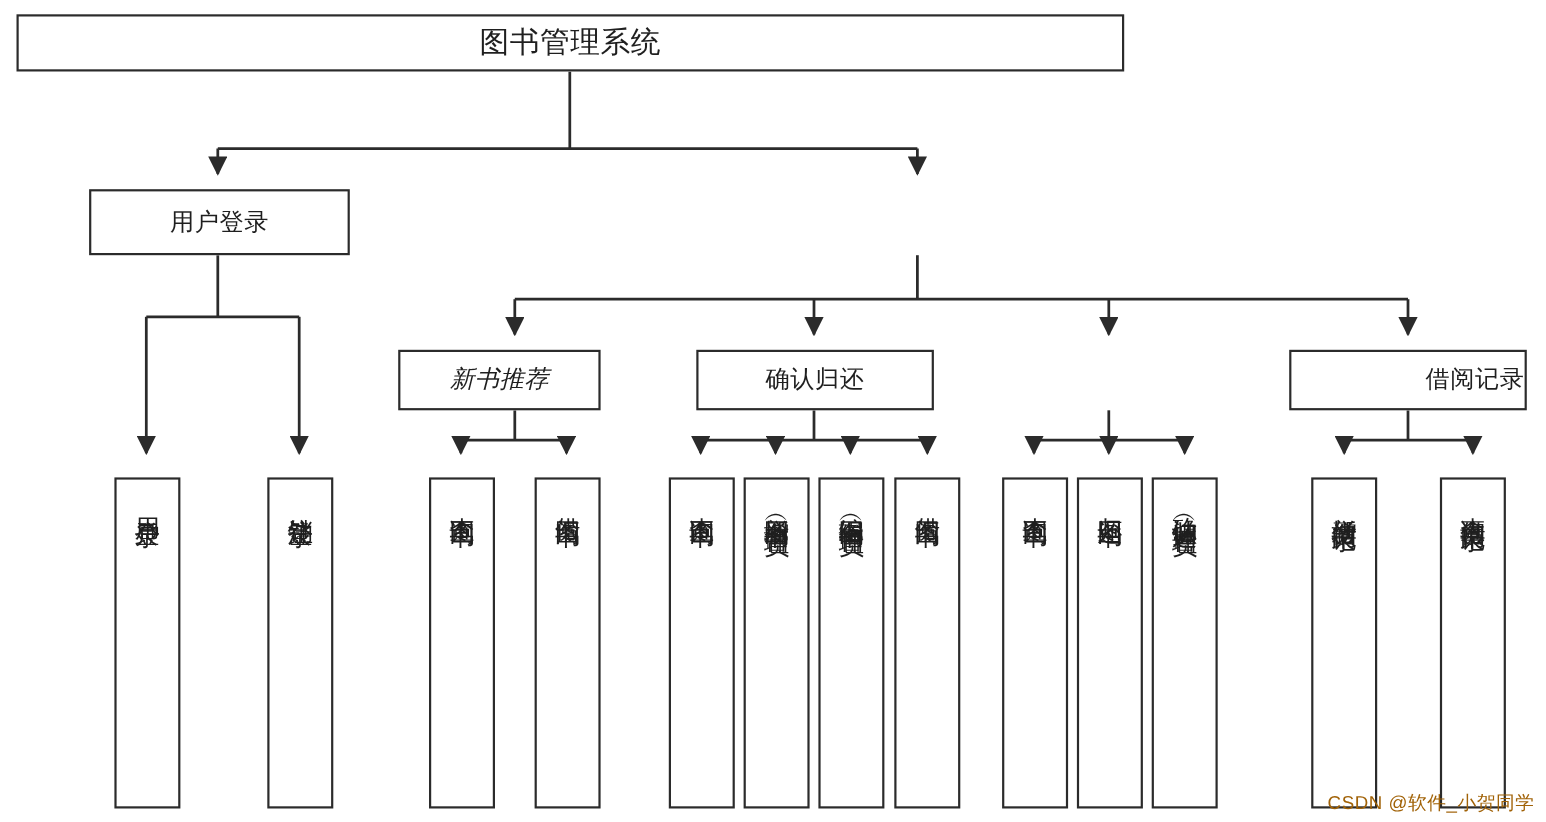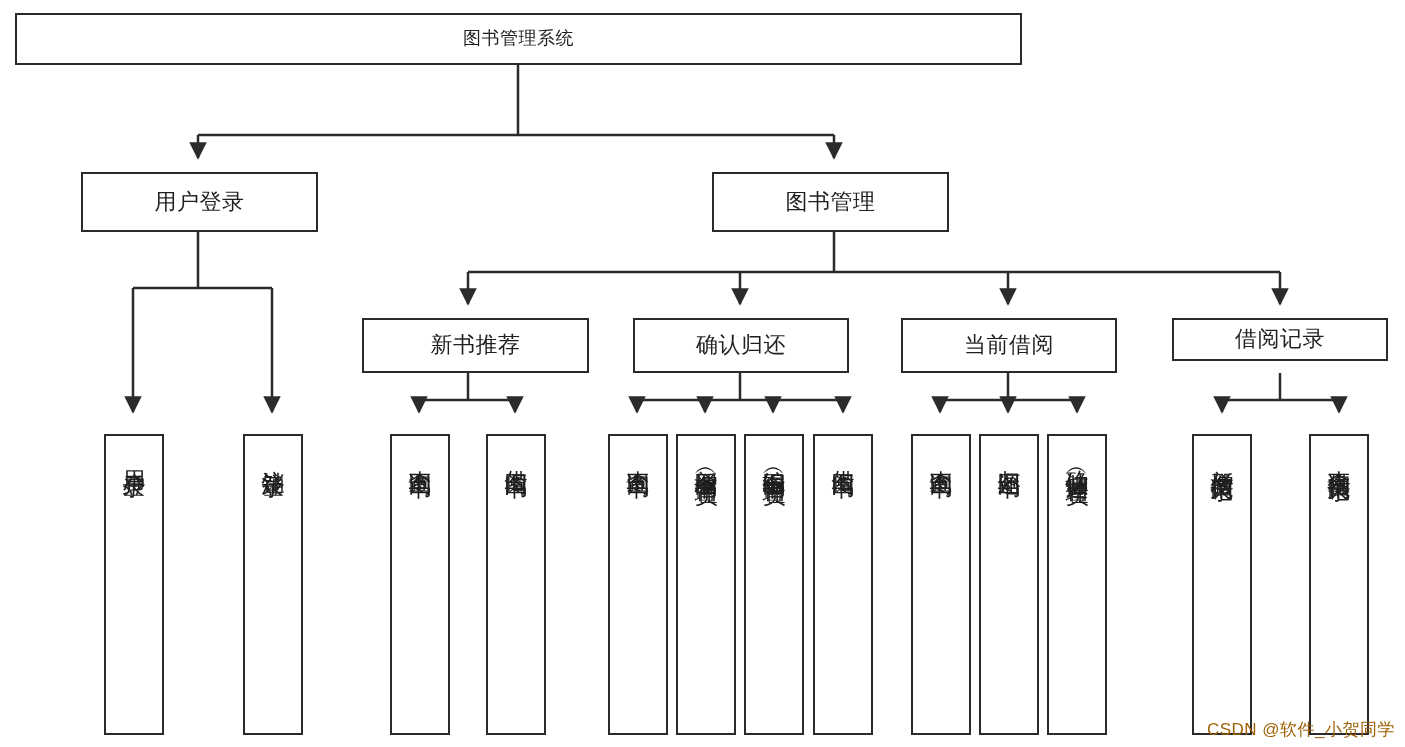--- a/index.html
+++ b/index.html
@@ -37,21 +37,21 @@
     color: #1f1f1f;
     z-index: 2;
   }
   .node-h {
     font-size: 22px;
     line-height: 1.1;
     letter-spacing: 0.5px;
     white-space: nowrap;
   }
   .node-root {
-    font-size: 18px;
+    font-size: 27px;
   }
   
   .node-v {
     align-items: flex-start;
     justify-content: center;
     padding-top: 16px;
   }
   .node-v .vlabel {
     writing-mode: vertical-rl;
     text-orientation: upright;
@@ -127,34 +127,28 @@
     </g>
   </svg>
 
   <div class="node node-h node-root" style="left:15px; top:13px; width:1007px; height:52px;">
     <span>图书管理系统</span>
   </div>
 
   <div class="node node-h" style="left:81px; top:172px; width:237px; height:60px;">
     <span>用户登录</span>
   </div>
-  <div class="node node-h" style="left:712px; top:172px; width:237px; height:60px;">
-    <span>图书管理</span>
-  </div>
 
-  <div class="node node-h" style="left:362px; top:318px; width:227px; height:55px;">
+  <div class="node node-h" style="left:362px; top:318px; width:184px; height:55px;font-style:italic;">
     <span>新书推荐</span>
   </div>
   <div class="node node-h" style="left:633px; top:318px; width:216px; height:55px;">
     <span>确认归还</span>
   </div>
-  <div class="node node-h" style="left:901px; top:318px; width:216px; height:55px;">
-    <span>当前借阅</span>
-  </div>
-  <div class="node node-h" style="left:1172px; top:318px; width:216px; height:43px;">
+  <div class="node node-h" style="left:1172px; top:318px; width:216px; height:55px;justify-content:flex-end;">
     <span>借阅记录</span>
   </div>
 
   <div class="node node-v" style="left:104px; top:434px; width:60px; height:301px;">
     <span class="vlabel">用户登录</span>
   </div>
   <div class="node node-v" style="left:243px; top:434px; width:60px; height:301px;">
     <span class="vlabel">注销登录</span>
   </div>
 

